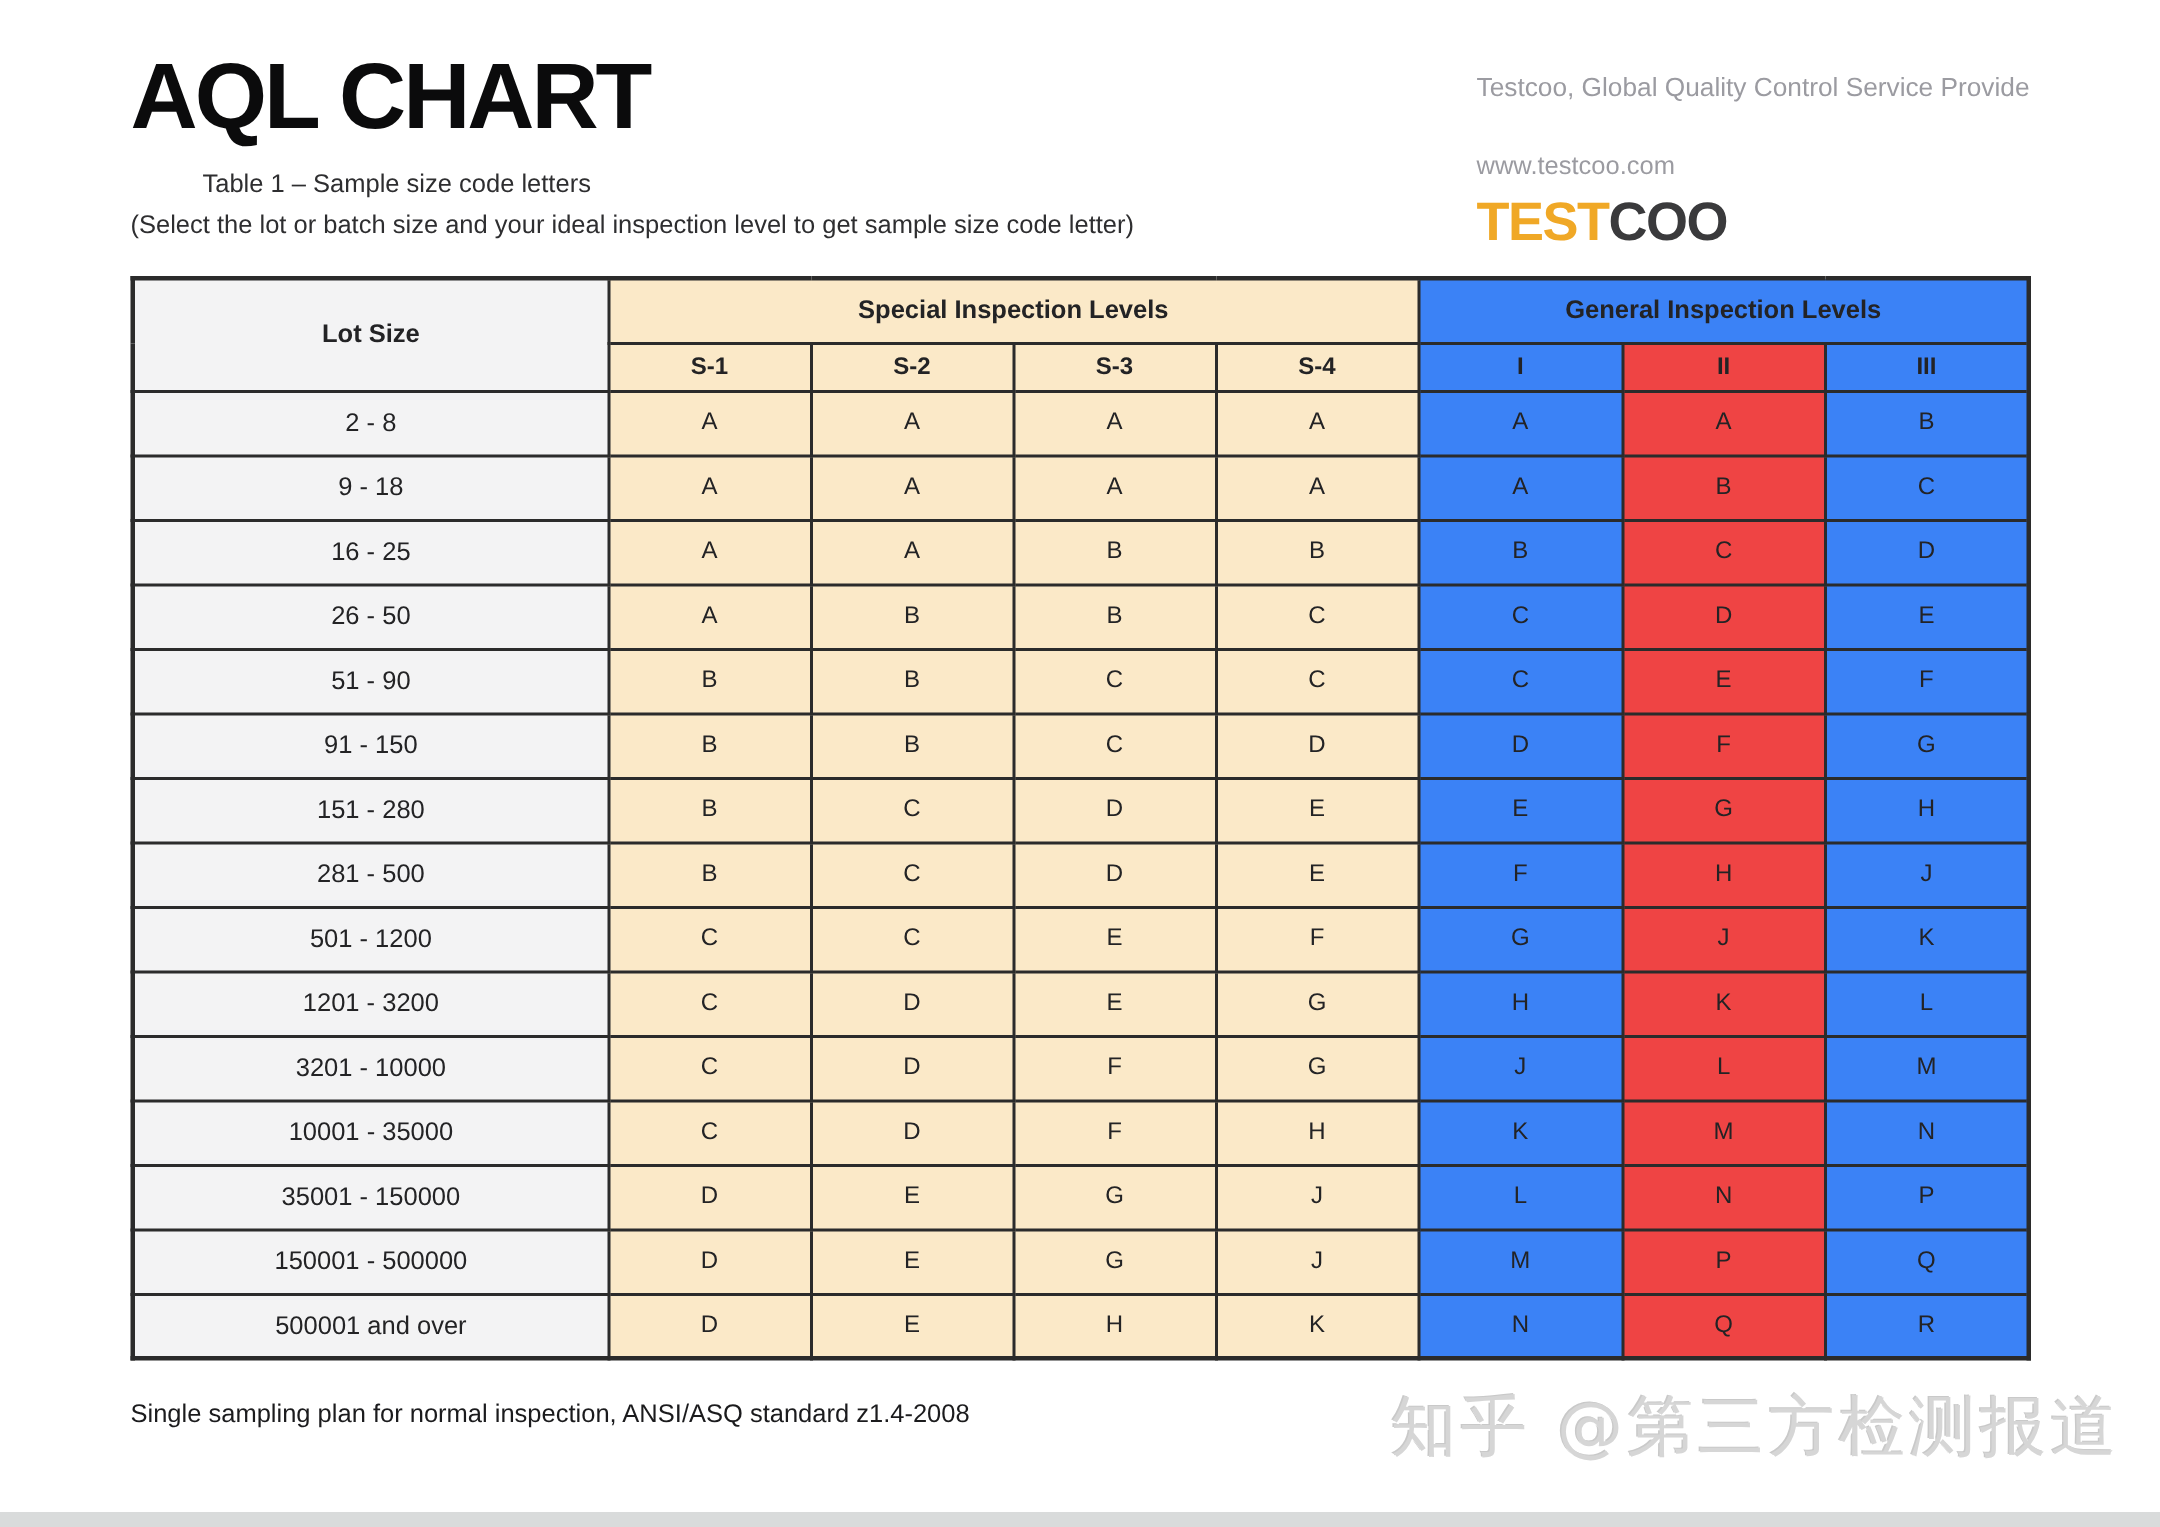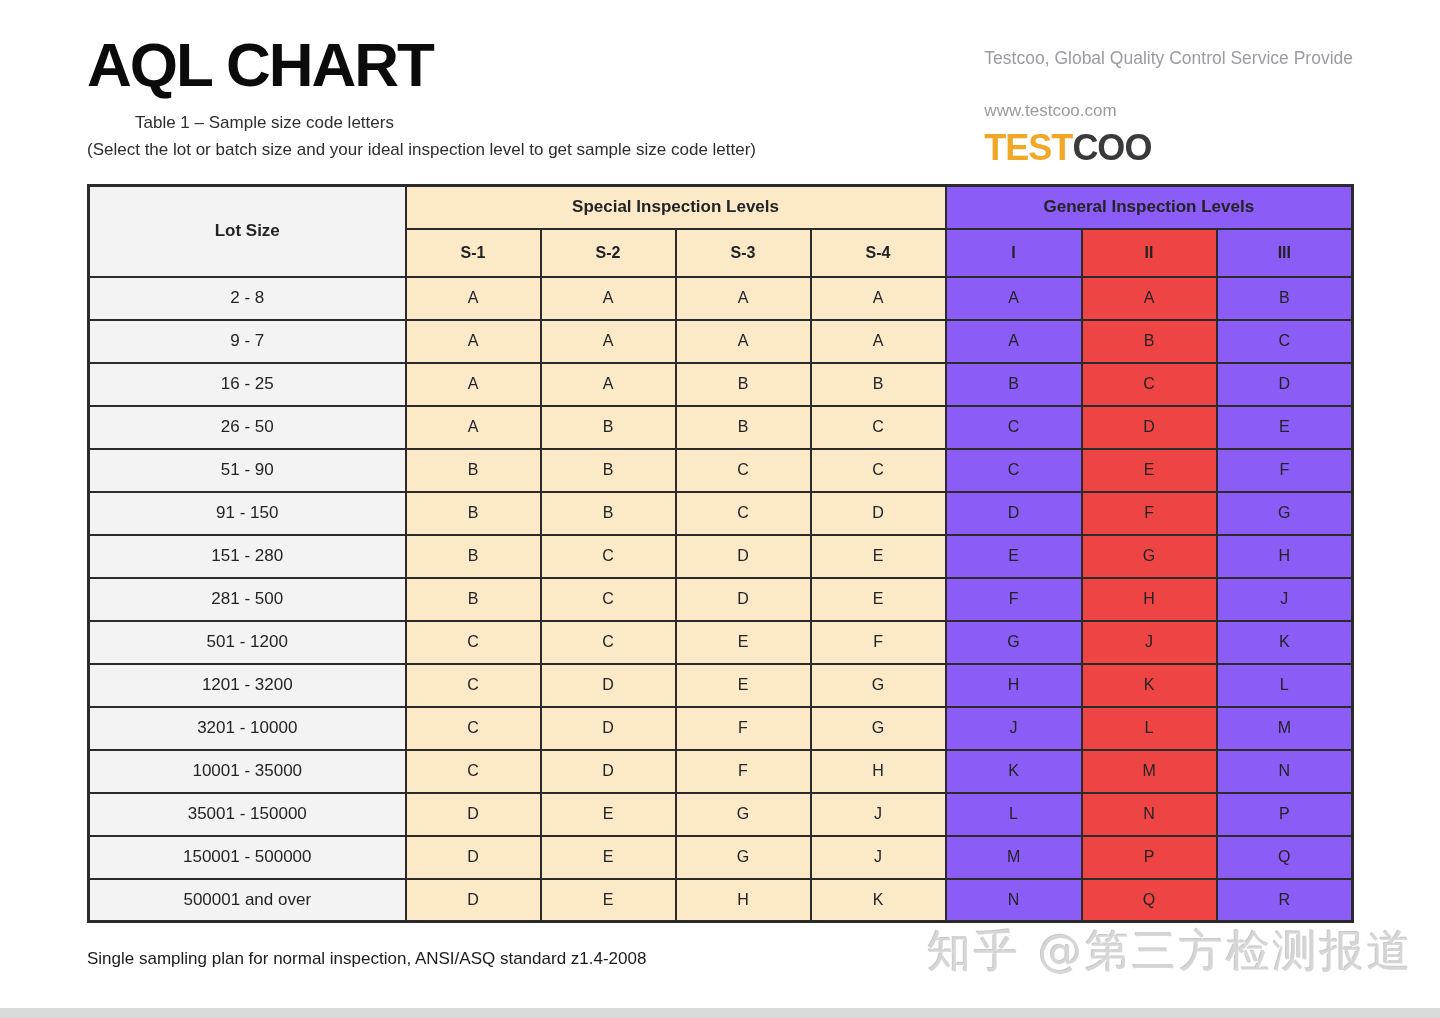--- a/index.html
+++ b/index.html
@@ -40,25 +40,25 @@
     border: 3px solid #2b2b2b;
     table-layout: fixed;
   }
   th, td {
     border: 2px solid #2b2b2b;
     text-align: center;
     vertical-align: middle;
     color: #232325;
   }
   thead .row1 th { height: 43px; font-size: 17px; font-weight: bold; }
-  thead .row2 th { height: 48px; font-size: 16px; font-weight: bold; }
+  thead .row2 th { height: 32px; font-size: 16px; font-weight: bold; }
   tbody td { height: 43px; font-size: 16px; font-weight: normal; }
   .c-lot     { background: #F3F3F4; }
   .c-special { background: #FBE9C8; }
-  .c-general { background: #8b5cf6; }
+  .c-general { background: #3b82f6; }
   .c-white   { background: #ef4444; }
   tbody td.c-lot { font-size: 17px; }
 
   .footer {
     margin: 26px 0 0 87px;
     font-size: 17px;
     color: #1b1b1d;
   }
   .watermark {
     position: absolute;
@@ -126,21 +126,21 @@
         <td class="c-lot">2 - 8</td>
         <td class="c-special">A</td>
         <td class="c-special">A</td>
         <td class="c-special">A</td>
         <td class="c-special">A</td>
         <td class="c-general">A</td>
         <td class="c-white">A</td>
         <td class="c-general">B</td>
       </tr>
       <tr>
-        <td class="c-lot">9 - 7</td>
+        <td class="c-lot">9 - 18</td>
         <td class="c-special">A</td>
         <td class="c-special">A</td>
         <td class="c-special">A</td>
         <td class="c-special">A</td>
         <td class="c-general">A</td>
         <td class="c-white">B</td>
         <td class="c-general">C</td>
       </tr>
       <tr>
         <td class="c-lot">16 - 25</td>

